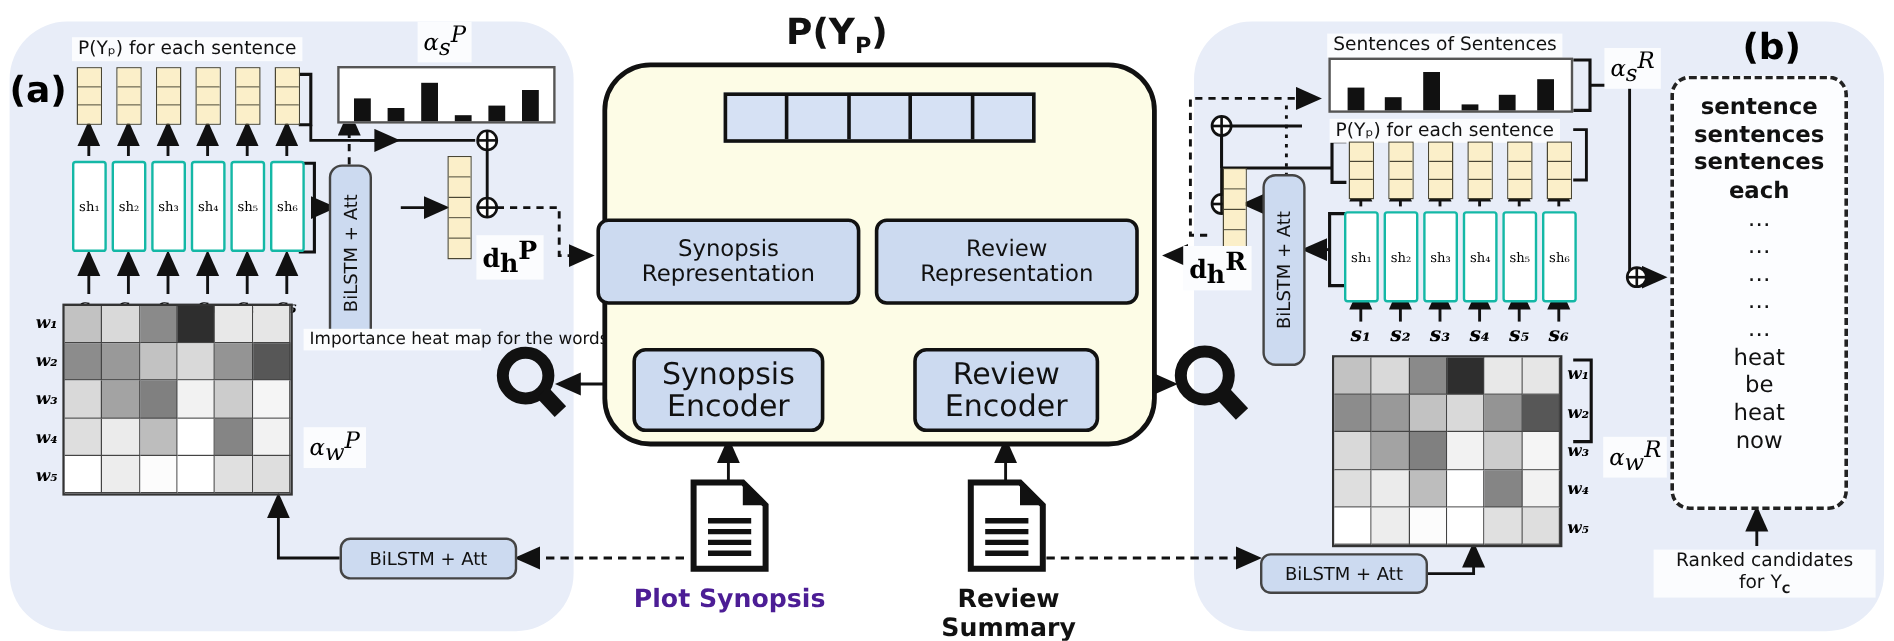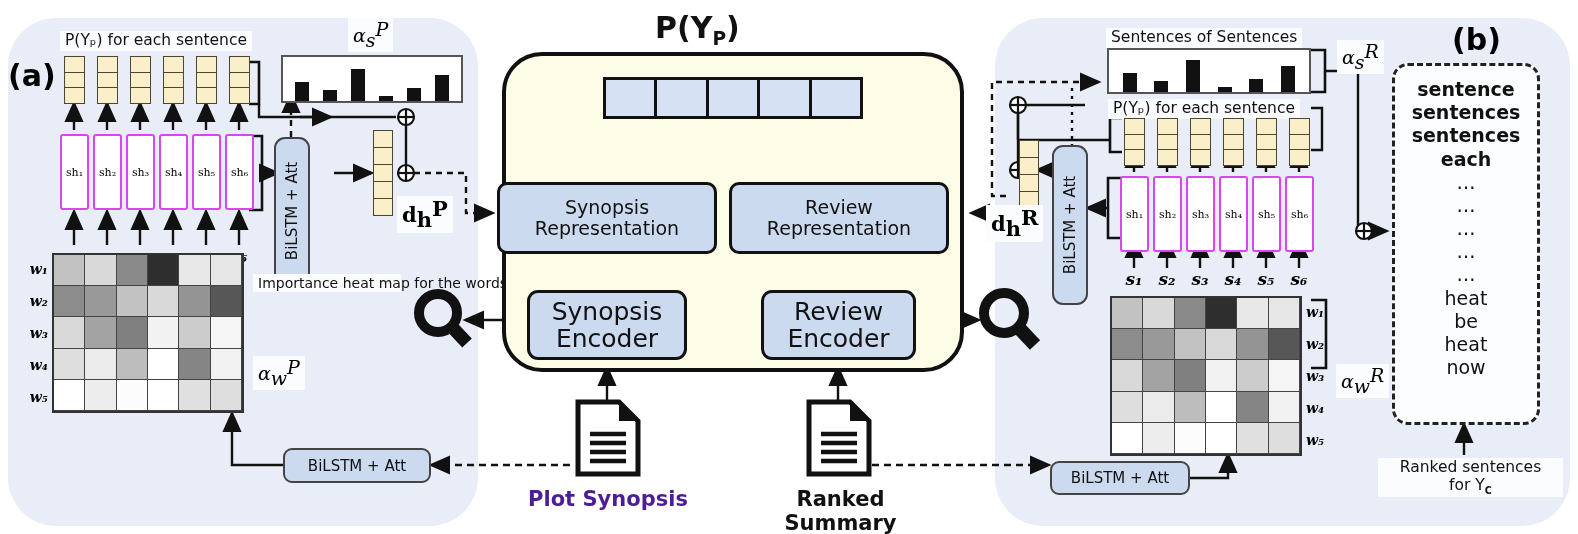--- a/index.html
+++ b/index.html
@@ -24,21 +24,21 @@
   .bilstm-v{background:#ccdaf0;border:2.5px solid #444;border-radius:11px;
      box-sizing:border-box;display:flex;align-items:center;justify-content:center;}
   .bilstm-v span{transform:rotate(-90deg);white-space:nowrap;font-size:15px;color:#111;}
   .repbox{background:#ccdaf0;border:3px solid #111;border-radius:10px;
      display:flex;align-items:center;justify-content:center;text-align:center;
      font-size:19px;line-height:1.12;color:#111;box-sizing:border-box;}
   .encbox{background:#ccdaf0;border:3px solid #111;border-radius:11px;
      display:flex;align-items:center;justify-content:center;text-align:center;
      font-size:25px;line-height:1.1;color:#111;box-sizing:border-box;}
   
-  .shbox{background:#fff;border:2px solid #d946ef;border-radius:3px;
+  .shbox{background:#fff;border:2px solid #14b8a6;border-radius:3px;
      display:flex;align-items:center;justify-content:center;
      font-size:11px;box-sizing:border-box;font-family:"DejaVu Serif",serif;}
   .pcol{display:flex;flex-direction:column;border:1.6px solid #4a4633;box-sizing:border-box;}
   .pcol i{flex:1;background:#fbefc9;border-bottom:1.5px solid #4a4633;display:block;}
   .pcol i:last-child{border-bottom:none;}
   .bluecells{display:flex;border:3px solid #111;box-sizing:border-box;background:#d6e1f4;}
   .bluecells i{flex:1;border-right:3px solid #111;display:block;}
   .bluecells i:last-child{border-right:none;}
   
   .heat{display:grid;border:2.2px solid #333;box-sizing:border-box;}
@@ -372,21 +372,21 @@
   <path d="M3,3 L44,3 L63,22 L63,75 L3,75 Z" fill="#fff" stroke="#111" stroke-width="5"></path>
   <path d="M44,3 L63,22 L44,22 Z" fill="#111"></path>
   <g stroke="#111" stroke-width="4.5">
     <line x1="15" y1="35" x2="51" y2="35"></line>
       <line x1="15" y1="44" x2="51" y2="44"></line>
     <line x1="15" y1="53" x2="51" y2="53"></line>
       <line x1="15" y1="62" x2="51" y2="62"></line>
   </g>
 </svg>
 <div class="abs" style="left:528px;top:487px;width:160px;text-align:center;font-size:21px;font-weight:bold;color:#4c1d95;">Plot Synopsis</div>
-<div class="abs" style="left:748px;top:487px;width:185px;text-align:center;font-size:21px;font-weight:bold;color:#111;">Ranked Summary</div>
+<div class="abs" style="left:748px;top:487px;width:185px;text-align:center;font-size:21px;font-weight:bold;color:#111;">Review Summary</div>
 
 <svg class="abs" style="left:975px;top:285px;" width="66" height="74">
   <circle cx="29" cy="28" r="20" fill="none" stroke="#111" stroke-width="10"></circle>
   <line x1="44" y1="43" x2="60" y2="60" stroke="#111" stroke-width="14" stroke-linecap="butt"></line>
 </svg>
 
 <div class="abs panel-tag" style="left:1452px;top:22px;">(b)</div>
 <div class="abs chip ttl" style="left:1106px;top:28px;">Sentences of Sentences</div>
 <div class="abs barchart" id="b-barchart" style="left:1107px;top:48px;width:204px;height:46px;">
     <i style="width: 14px; height: 18.72px;"></i>
@@ -520,15 +520,15 @@
     <div class="cw">…</div>
     <div class="cw">…</div>
     <div class="cw">…</div>
     <div class="cw">…</div>
     <div class="cw">heat</div>
     <div class="cw">be</div>
     <div class="cw">heat</div>
     <div class="cw">now</div>
   </div>
 <div class="abs chip ttl" style="left:1378px;top:458px;width:175px;text-align:center;">
-  <span>Ranked sentences</span><br>
+  <span>Ranked candidates</span><br>
   <span>for Y</span><sub style="font-weight:bold;">C</sub>
 </div>
 
 </body></html>

